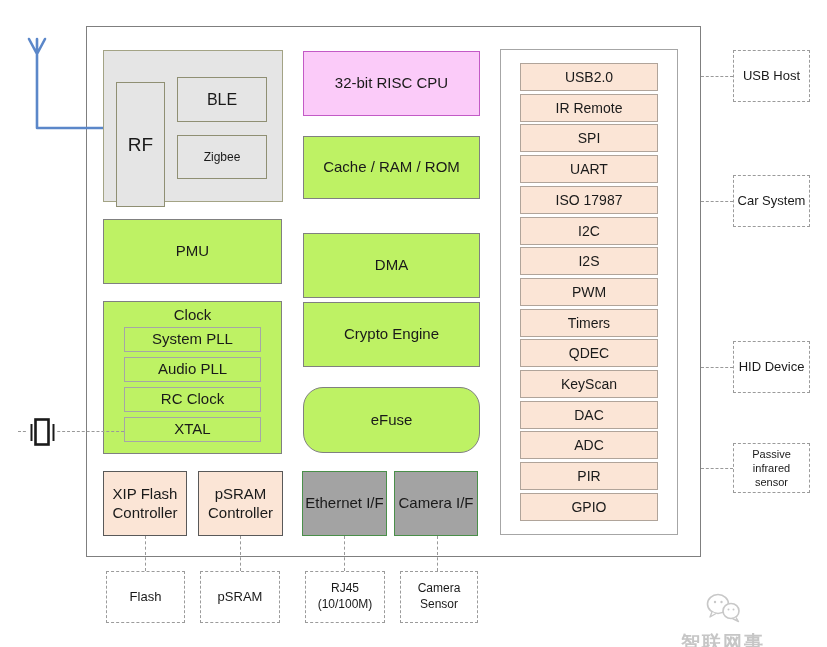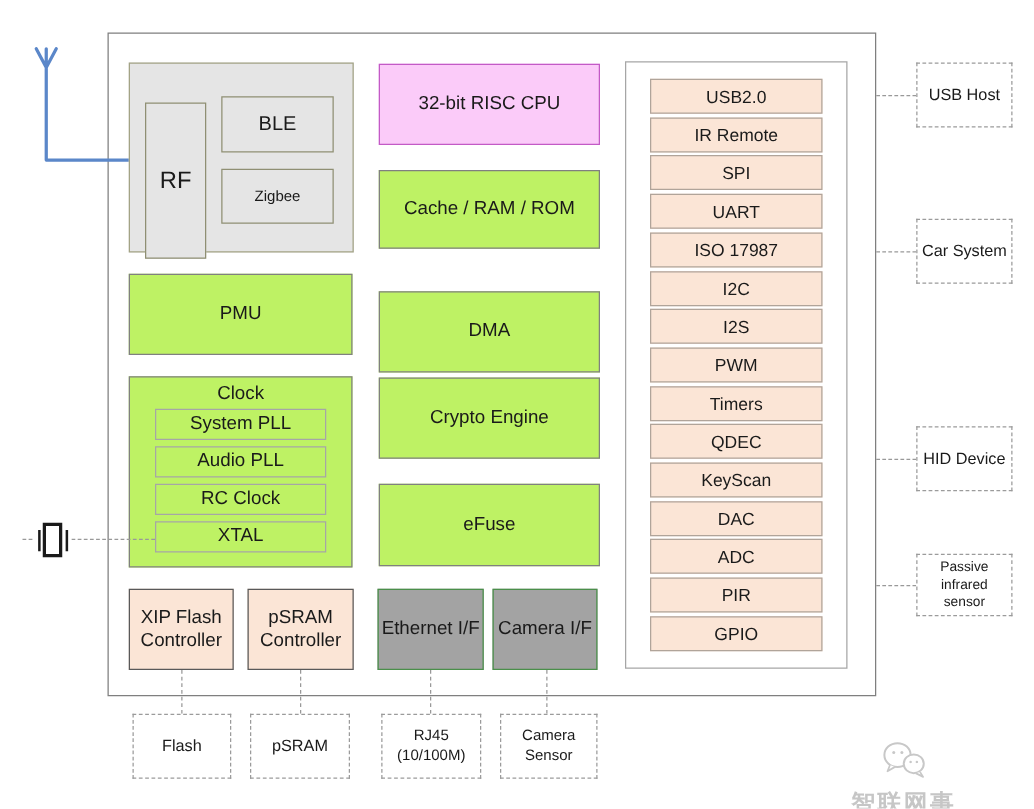--- a/index.html
+++ b/index.html
@@ -84,21 +84,21 @@
   <div class="abs box" style="left:124px;top:387px;width:137px;height:25px;border-color:#a6a6a6;">
     <span>RC Clock</span>
   </div>
   <div class="abs box" style="left:124px;top:417px;width:137px;height:25px;border-color:#a6a6a6;">
     <span>XTAL</span>
   </div>
 
   <div class="abs box" style="left:303px;top:302px;width:177px;height:65px;">
     <span>Crypto Engine</span>
   </div>
-  <div class="abs box" style="left:303px;top:387px;width:177px;height:66px;">
+  <div class="abs box" style="left:303px;top:387px;width:177px;height:66px;border-radius:20px;">
     <span>eFuse</span>
   </div>
 
   <div class="abs box peach-dark" style="left:103px;top:471px;width:84px;height:65px;">
     <span>XIP Flash Controller</span>
   </div>
   <div class="abs box peach-dark" style="left:198px;top:471px;width:85px;height:65px;">
     <span>pSRAM Controller</span>
   </div>
   <div class="abs box green" style="left:302px;top:471px;width:85px;height:65px;">

